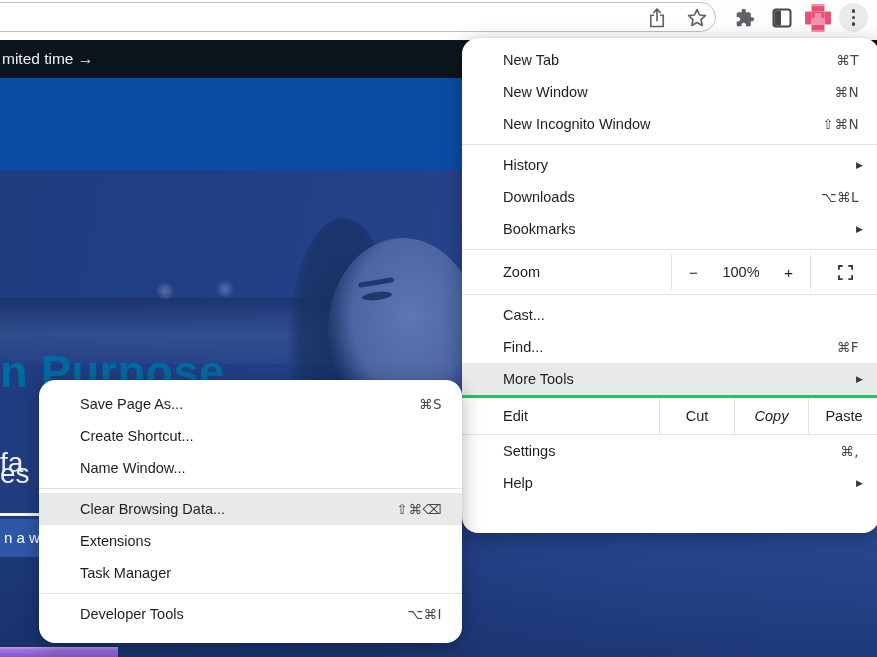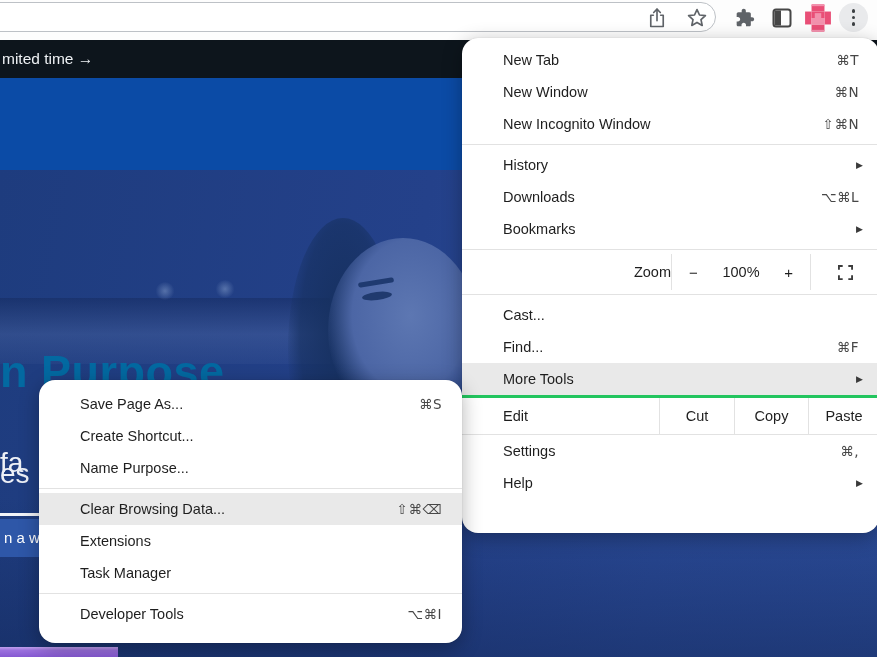--- a/index.html
+++ b/index.html
@@ -52,21 +52,21 @@
          color:#1e1e1e;font-size:14.5px;margin-left:11px;}
   .main-menu{left:451px;top:38px;width:417px;height:495px;padding:6px 0;z-index:20;}
   .sub-menu{left:28px;top:380px;width:423px;height:263px;padding:8px 0;z-index:30;}
   .menu-item{display:flex;align-items:center;height:32px;padding:0 20px 0 41px;}
   .menu-item.highlighted{background:var(--menu-highlight,#e9e9e9);}
   .menu-label{flex:1;}
   .menu-shortcut{font-family:"DejaVu Sans",sans-serif;font-size:13.5px;color:#474747;letter-spacing:.5px;}
   .menu-arrow{font-size:9px;color:#3a3a3a;margin-right:-4px;}
   .menu-sep{height:1px;background:#e2e2e2;margin:4px 0;}
   .zoom-row{display:flex;align-items:stretch;height:36px;}
-  .zoom-row .menu-label{line-height:36px;padding-left:41px;text-align:right;}
+  .zoom-row .menu-label{line-height:36px;padding-left:41px;}
   .zoom-controls{width:139px;box-sizing:border-box;border-left:1px solid #e2e2e2;
          display:flex;align-items:center;justify-content:space-between;padding:0 15px;}
   .zoom-btn{font-size:15px;color:#1e1e1e;background:none;border:none;padding:0 2px;font-family:inherit;}
   .zoom-value{font-size:14.5px;}
   .zoom-fs{width:69px;box-sizing:border-box;border-left:1px solid #e2e2e2;
          display:flex;align-items:center;justify-content:center;}
   .edit-row{display:flex;align-items:stretch;height:36px;border-top:3px solid #22c55e;border-bottom:1px solid #e2e2e2;}
   .edit-row .menu-label{line-height:36px;padding-left:41px;}
   .edit-btn{box-sizing:border-box;border-left:1px solid #e2e2e2;display:flex;align-items:center;justify-content:center;}
 </style>
@@ -202,21 +202,21 @@
         <span class="menu-label">Find...</span>
         <span class="menu-shortcut">⌘F</span>
       </div>
       <div class="menu-item highlighted">
         <span class="menu-label">More Tools</span>
         <span class="menu-arrow">▶</span>
       </div>
       <div class="edit-row">
         <span class="menu-label">Edit</span>
         <div class="edit-btn" style="width: 75px;">Cut</div>
-        <div class="edit-btn" style="width: 74px;">Copy</div>
+        <div class="edit-btn" style="width: 74px; font-style: italic;">Copy</div>
         <div class="edit-btn" style="width: 71px;">Paste</div>
       </div>
       <div class="menu-item">
         <span class="menu-label">Settings</span>
         <span class="menu-shortcut">⌘,</span>
       </div>
       <div class="menu-item">
         <span class="menu-label">Help</span>
         <span class="menu-arrow">▶</span>
       </div>
@@ -224,21 +224,21 @@
 
   <div class="menu-panel sub-menu" id="sub-menu">
       <div class="menu-item">
         <span class="menu-label">Save Page As...</span>
         <span class="menu-shortcut">⌘S</span>
       </div>
       <div class="menu-item">
         <span class="menu-label">Create Shortcut...</span>
       </div>
       <div class="menu-item">
-        <span class="menu-label">Name Purpose...</span>
+        <span class="menu-label">Name Window...</span>
       </div>
       <div class="menu-sep"></div>
       <div class="menu-item highlighted">
         <span class="menu-label">Clear Browsing Data...</span>
         <span class="menu-shortcut">⇧⌘⌫</span>
       </div>
       <div class="menu-item">
         <span class="menu-label">Extensions</span>
       </div>
       <div class="menu-item">

